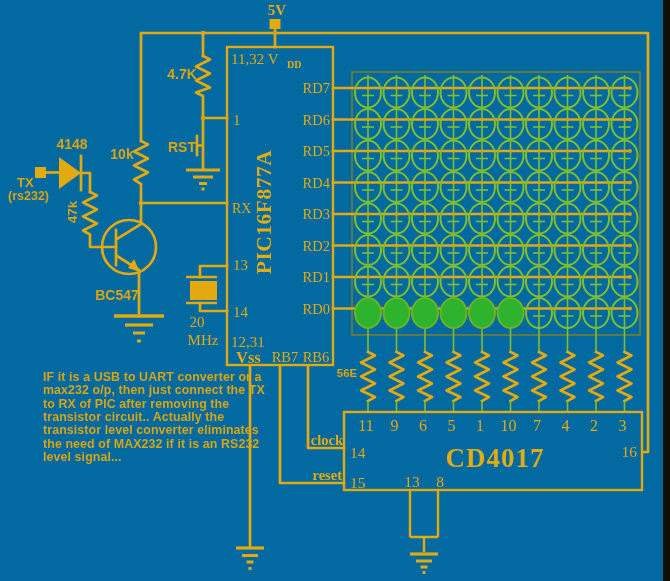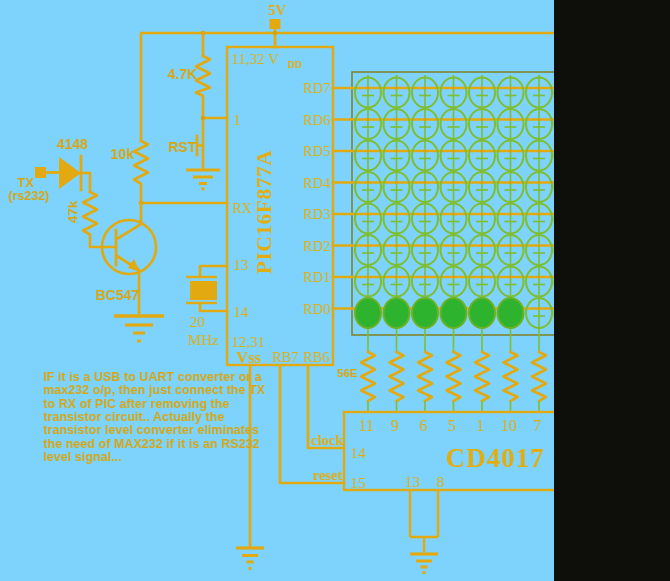--- a/index.html
+++ b/index.html
@@ -1,16 +1,16 @@
 <!DOCTYPE html>
 <html><head>
 <meta charset="utf-8">
 <style>
   html,body{margin:0;padding:0;background:#0e0e0a;}
-  .stage{position:relative;width:554px;height:581px;background:#7dd3fc;overflow:hidden;}
+  .stage{position:relative;width:663px;height:581px;background:#0369a1;overflow:hidden;}
   svg{display:block;}
   text{fill:#e3ac11;}
   .tserif{font-family:"Liberation Serif","DejaVu Serif",serif;}
   .tsans{font-family:"Liberation Sans","DejaVu Sans",sans-serif;font-weight:bold;fill:#d9a512;}
   .bold{font-weight:bold;}
   .wire{stroke:#e2aa10;stroke-width:2.7;fill:none;stroke-linejoin:round;stroke-linecap:square;}
   .wire-med{stroke:#e2aa10;stroke-width:2.4;fill:none;stroke-linejoin:round;}
   .gnd{stroke:#e2aa10;fill:none;stroke-linecap:butt;}
   .box{stroke:#e2aa10;stroke-width:2.4;fill:none;}
   .mbox{stroke:#80801f;stroke-width:1.5;fill:none;}

